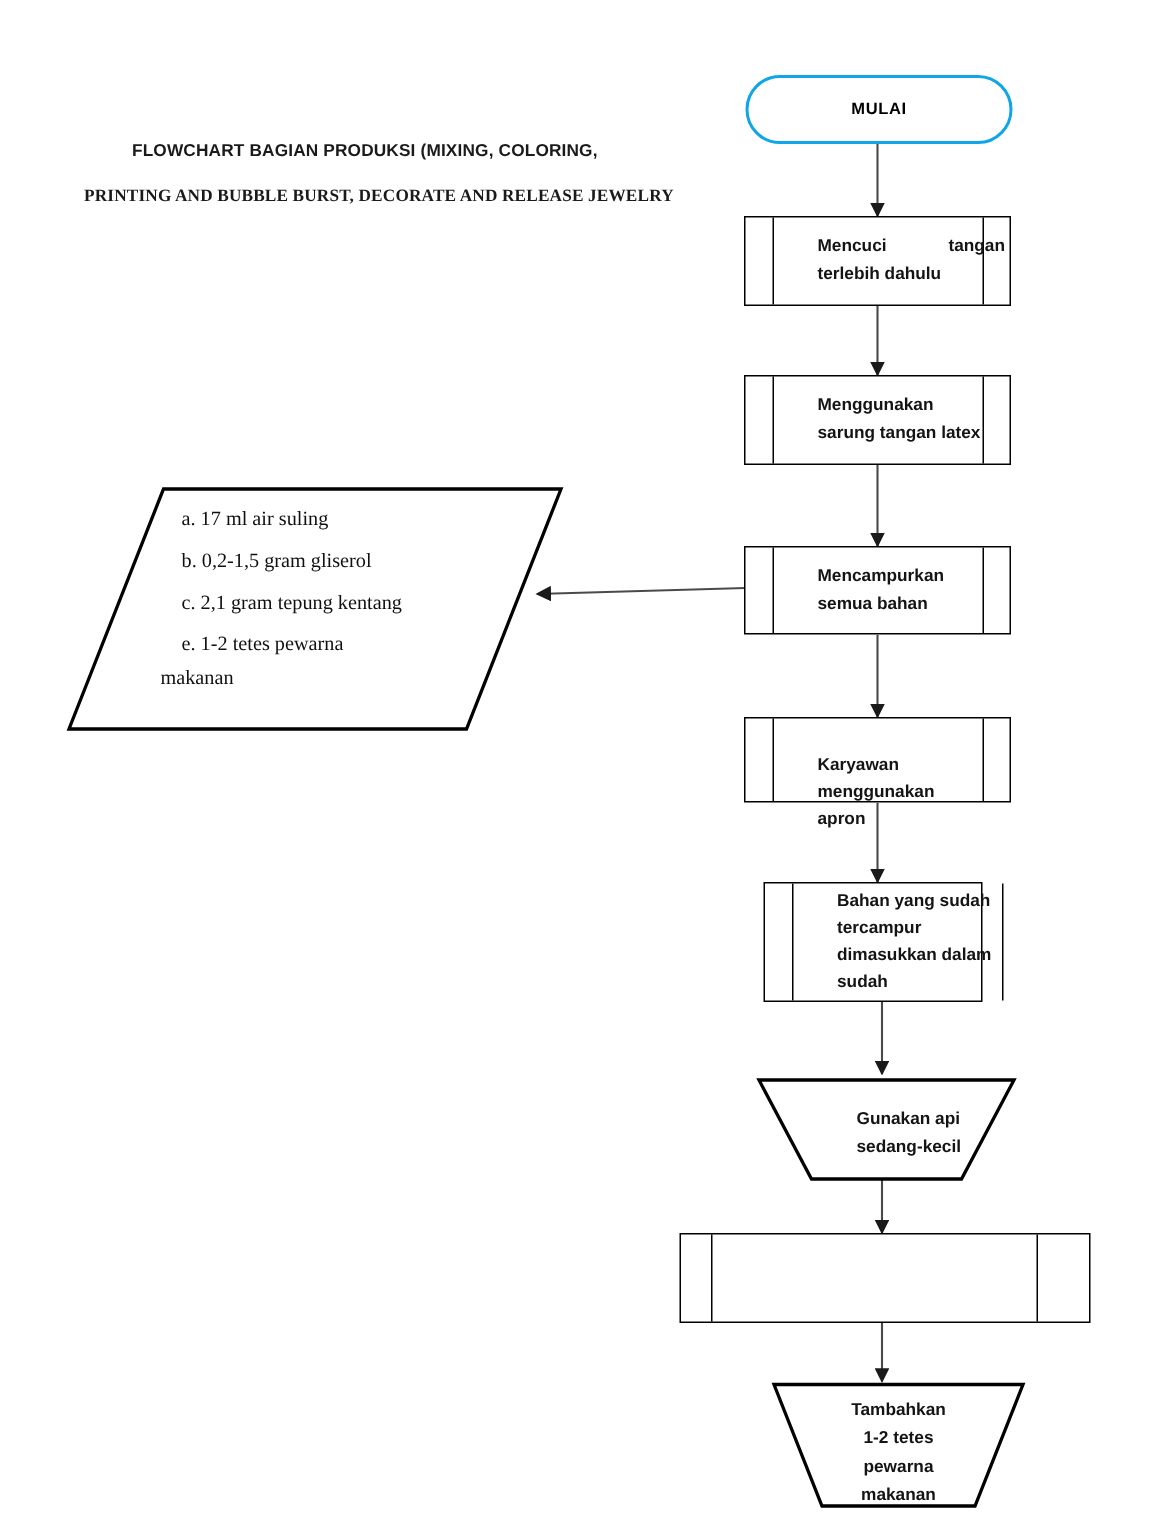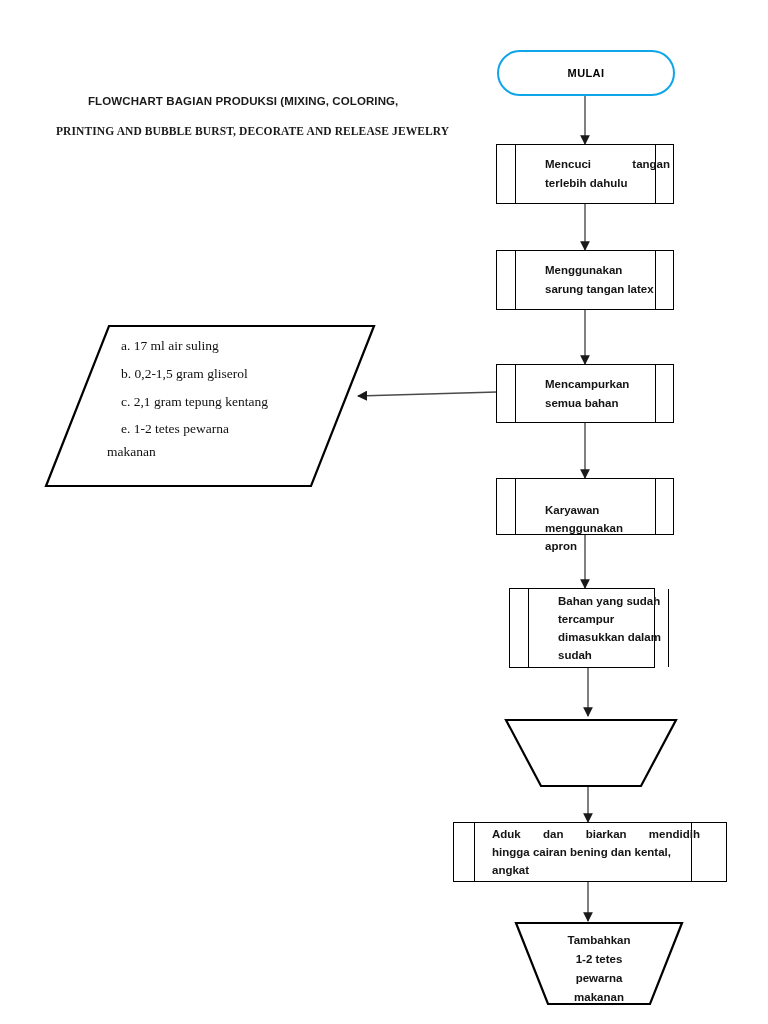--- a/index.html
+++ b/index.html
@@ -208,30 +208,29 @@
       <span>tercampur</span>
       <span>dimasukkan  dalam</span>
       <span>sudah</span>
     </div>
   </div>
 
   <div class="trap-wrap" style="left:505px; top:718px; width:172px; height:70px;">
     <svg width="172" height="70" viewBox="0 0 172 70">
       <polygon points="1,2 171,2 136,68 36,68" fill="#ffffff" stroke="#000000" stroke-width="2.2"></polygon>
     </svg>
+    <div class="trap-text" style="left:66px; top:19px; width:100px;">
+      <span>Gunakan      api</span>
+      <span>sedang-kecil</span>
+    </div>
   </div>
 
   <div class="node pp-box" style="left:453px; top:822px; width:274px; height:60px;">
     <div class="pp-bar" style="left:20px;"></div>
     <div class="pp-bar" style="left:237px;"></div>
-    <div class="pp-text" style="left:38px; width:208px; line-height:18px;">
-      <span class="just">Aduk   dan   biarkan   mendidih</span>
-      <span>hingga cairan bening dan kental,</span>
-      <span>angkat</span>
-    </div>
   </div>
 
   <div class="trap-wrap" style="left:515px; top:921px; width:168px; height:85px;">
     <svg width="168" height="85" viewBox="0 0 168 85">
       <polygon points="1,2 167,2 135,83 33,83" fill="#ffffff" stroke="#000000" stroke-width="2.2"></polygon>
     </svg>
     <div class="trap-text" style="left:14px; top:10px; width:140px; text-align:center;">
       <span>Tambahkan</span>
       <span>1-2 tetes</span>
       <span>pewarna</span>

